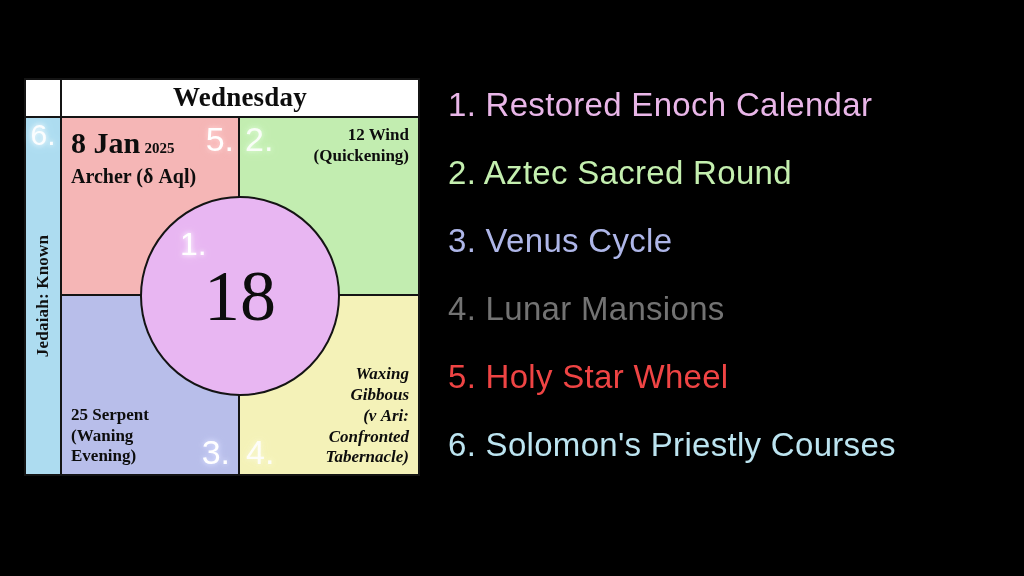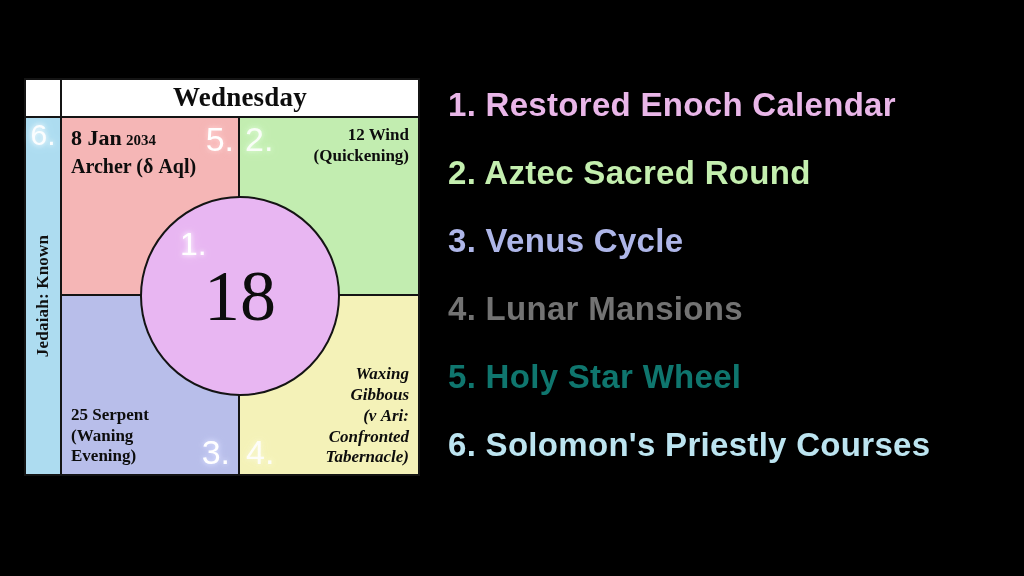--- a/index.html
+++ b/index.html
@@ -137,21 +137,21 @@
     line-height: 1.22;
     position: relative;
     z-index: 3;
   }
   .q-tl .q-text { text-align: left; }
   .q-tr .q-text { text-align: right; }
   .q-bl .q-text { text-align: left; position: absolute; left: 9px; bottom: 7px; right: 52px; }
   .q-br .q-text { text-align: right; position: absolute; right: 9px; bottom: 6px; left: 30px; font-style: italic; }
 
   .date-big {
-    font-size: 22px;
+    font-size: 30px;
     font-weight: bold;
     font-family: Liberation Serif, serif;
   }
   .date-year {
     font-size: 15px;
     font-weight: bold;
   }
   .date-line2 {
     font-size: 20px;
     font-weight: bold;
@@ -214,21 +214,21 @@
   
   .legend {
     position: absolute;
     left: 448px;
     top: 88px;
     width: 566px;
   }
   .legend-item {
     font-family: "Liberation Sans", sans-serif;
     font-size: 33px;
-    font-weight: 700;
+    font-weight: 400;
     line-height: 1;
     margin-bottom: 35px;
     white-space: nowrap;
     letter-spacing: 0.3px;
   }
 </style>
 </head>
 <body style="background: rgb(0, 0, 0);">
 
 <div class="stage">
@@ -248,21 +248,21 @@
       </div>
 
       <div class="quad-area">
         <div class="quad-grid">
 
           <div class="quad q-tl" style="background: rgb(245, 182, 182);">
             <span class="q-marker m-5">5.</span>
             <div class="q-text">
               <div>
                 <span class="date-big">8 Jan</span>
-                <span class="date-year">2034</span>
+                <span class="date-year">2025</span>
               </div>
               <div class="date-line2">Archer (δ Aql)</div>
             </div>
           </div>
 
           <div class="quad q-tr" style="background: rgb(194, 237, 176);">
             <span class="q-marker m-2">2.</span>
             <div class="q-text">
               <div>12 Wind</div>
               <div>(Quickening)</div>
@@ -298,17 +298,17 @@
       </div>
 
     </div>
   </div>
 
   <div class="legend">
     <div class="legend-item" style="color: rgb(233, 182, 232);">1. Restored Enoch Calendar</div>
     <div class="legend-item" style="color: rgb(196, 239, 175);">2. Aztec Sacred Round</div>
     <div class="legend-item" style="color: rgb(174, 182, 232);">3. Venus Cycle</div>
     <div class="legend-item" style="color: #737373;">4. Lunar Mansions</div>
-    <div class="legend-item" style="color: #0f766e;">5. Holy Star Wheel</div>
+    <div class="legend-item" style="color: #ef4444;">5. Holy Star Wheel</div>
     <div class="legend-item" style="color: rgb(188, 228, 240);">6. Solomon's Priestly Courses</div>
   </div>
 
 </div>
 
 </body></html>

